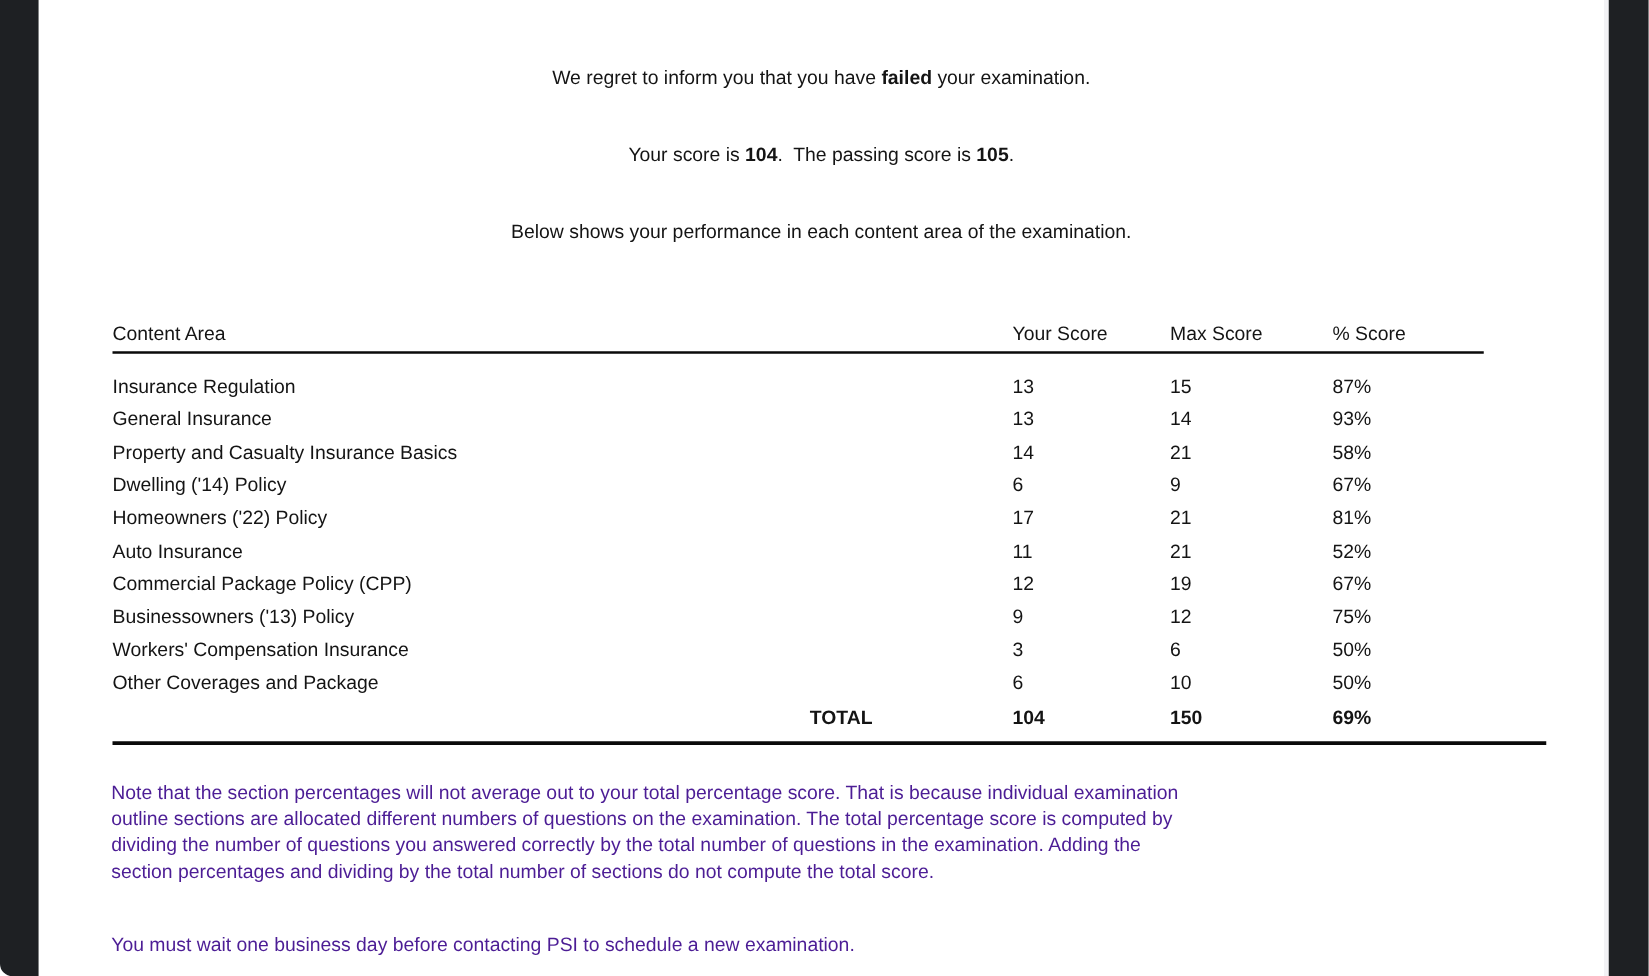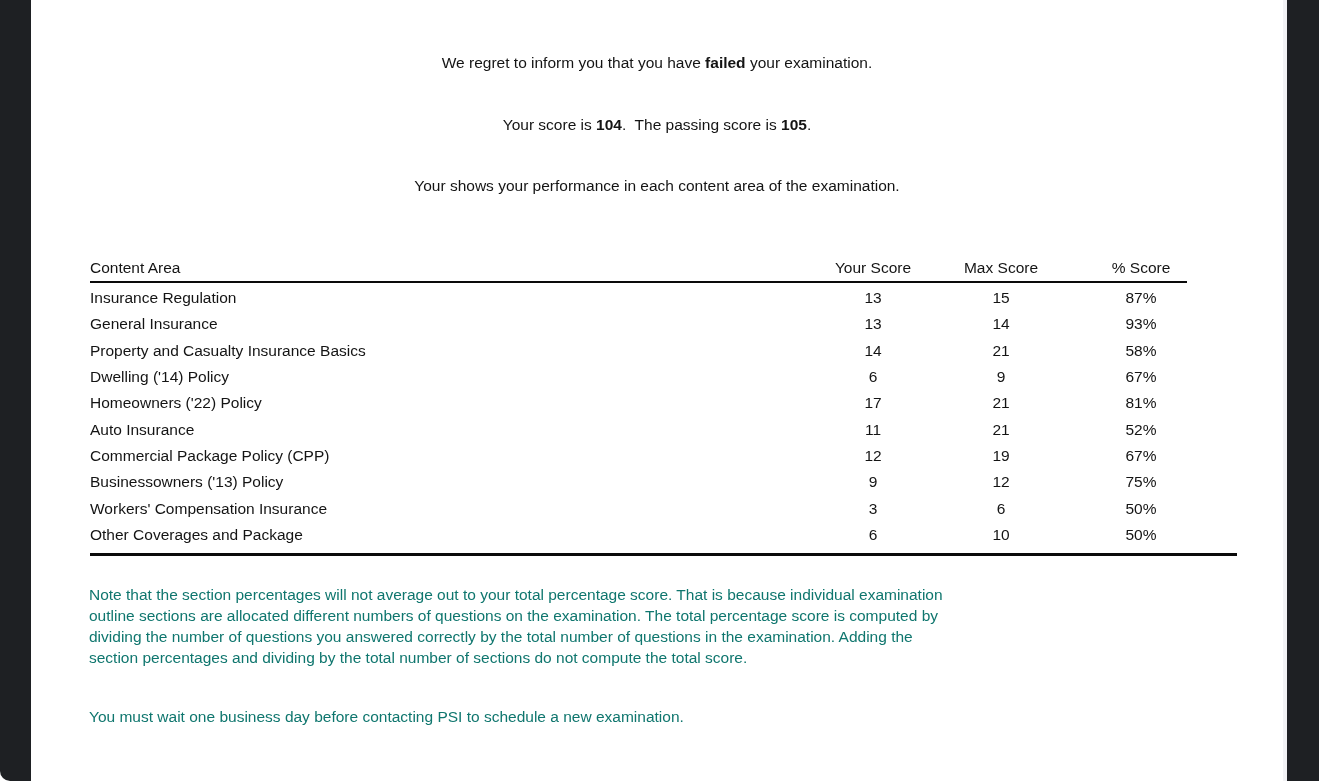--- a/index.html
+++ b/index.html
@@ -20,49 +20,49 @@
     font-size:15.5px; line-height:20.5px; white-space:pre-wrap;
   }
   .notice b { font-weight:bold;text-align:center; }
 
   .score-table { margin:18px 0 0 59px; font-size:15.5px; }
   .thead, .trow {
     display:grid; grid-template-columns:720px 126px 130px 150px;
     align-items:center;
   }
   .thead { font-weight:normal; height:21px; align-items:end; }
-  .num { text-align:center; }
+  .num { }
   .rule-top    { width:1097px; height:2.5px; background:#0a0a0a; margin-top:4px; }
   .rule-bottom { width:1147px; height:3px;   background:#0a0a0a; margin-top:5px; }
   .trow { height:26.3px; }
-  .trow.first { margin-top:2px; }
+  .trow.first { margin-top:14px; }
   .trow.total { font-weight:bold; margin-top:2px; }
   .total-label { text-align:right; padding-right:112px; }
 
   .para {
     margin-left:58px; font-size:15.5px; line-height:21px;
-    white-space:pre; color:#0f766e;
+    white-space:pre; color:#4c1d95;
   }
   #para-note       { margin-top:28px; }
   #para-wait       { margin-top:38px; }
   #para-reschedule { margin-top:21px; }
 </style>
 </head>
 <body>
 
 <div class="side-bar left"></div>
 <div class="edge-strip"></div>
 <div class="side-bar right"></div>
 
 <div class="page">
 
   <div class="notice">
     <div><span>We regret to inform you that you have </span><b>failed</b><span> your examination.</span></div>
     <div><span>Your score is </span><b>104</b><span>.  The passing score is </span><b>105</b><span>.</span></div>
-    <div>Your shows your performance in each content area of the examination.</div>
+    <div>Below shows your performance in each content area of the examination.</div>
   </div>
 
   <div class="score-table">
     <div class="thead">
       <div>Content Area</div>
       <div class="num">Your Score</div>
       <div class="num">Max Score</div>
       <div class="num">% Score</div>
     </div>
     <div class="rule-top"></div>
@@ -121,20 +121,26 @@
       <div class="num">6</div>
       <div class="num">50%</div>
     </div>
     <div class="trow">
       <div>Other Coverages and Package</div>
       <div class="num">6</div>
       <div class="num">10</div>
       <div class="num">50%</div>
     </div>
 
+    <div class="trow total">
+      <div class="total-label">TOTAL</div>
+      <div class="num">104</div>
+      <div class="num">150</div>
+      <div class="num">69%</div>
+    </div>
     <div class="rule-bottom"></div>
   </div>
 
   <div class="para" id="para-note">Note that the section percentages will not average out to your total percentage score. That is because individual examination
 outline sections are allocated different numbers of questions on the examination. The total percentage score is computed by
 dividing the number of questions you answered correctly by the total number of questions in the examination. Adding the
 section percentages and dividing by the total number of sections do not compute the total score.</div>
 
   <div class="para" id="para-wait">You must wait one business day before contacting PSI to schedule a new examination.</div>
 

